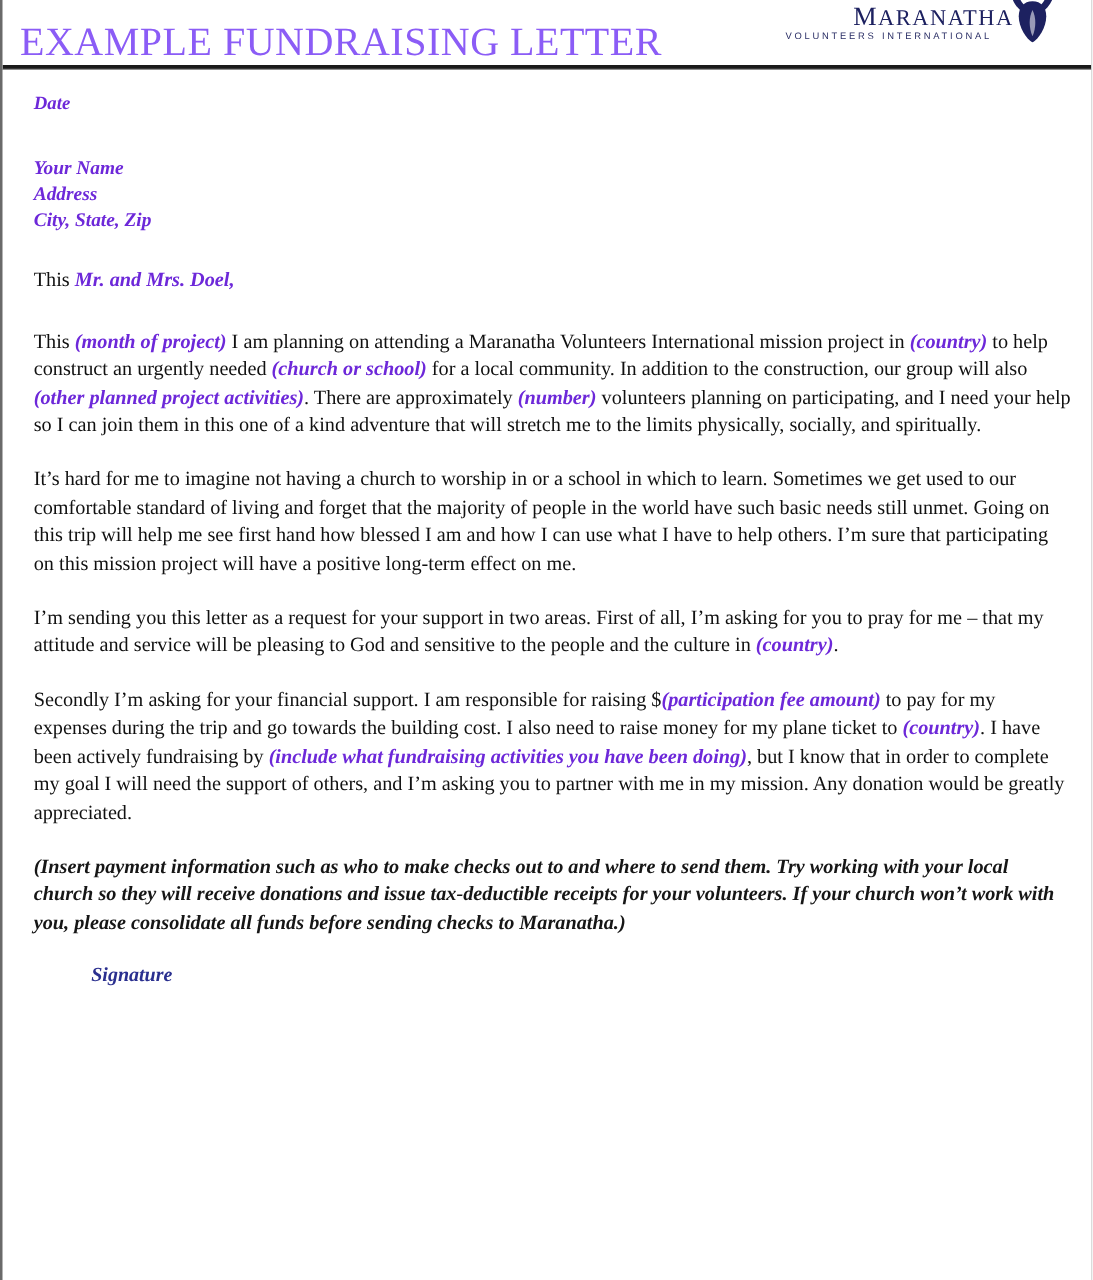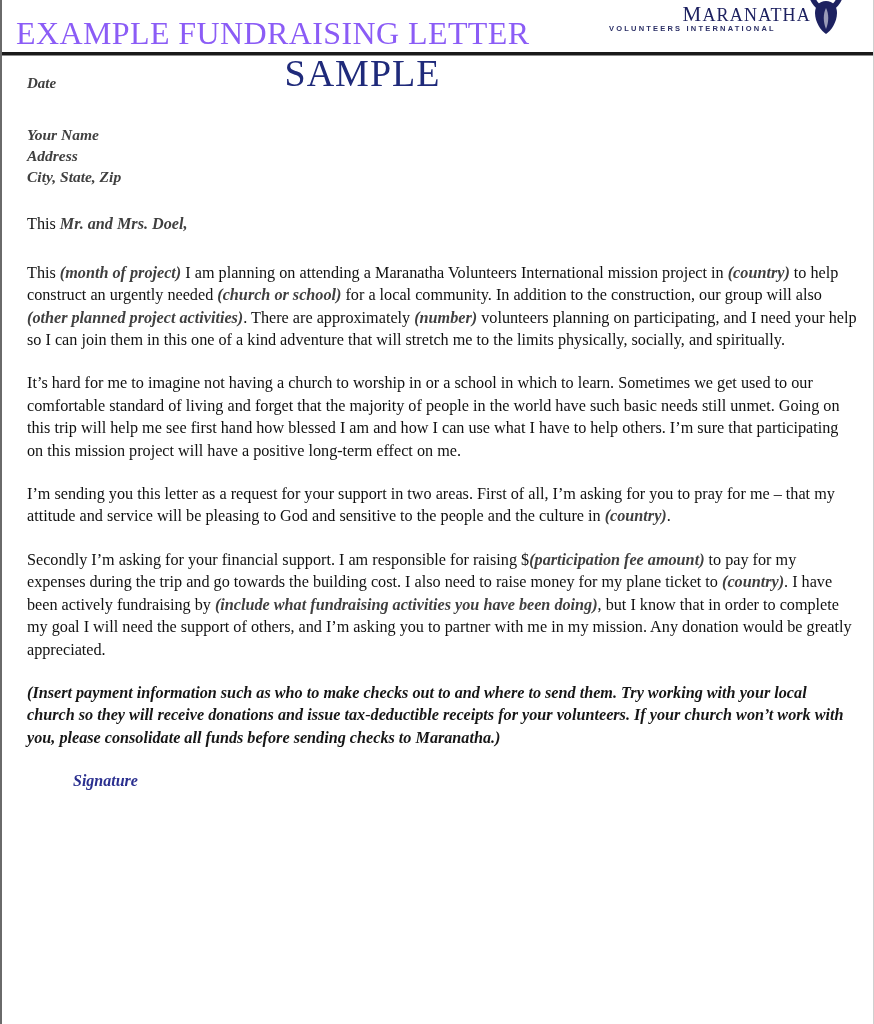--- a/index.html
+++ b/index.html
@@ -60,24 +60,24 @@
     text-align: right;
   }
   .logo-wordmark::first-letter { font-size: 30px; }
 
   .logo-tagline {
     display: block;
     font-family: "Liberation Sans", "DejaVu Sans", sans-serif;
     font-size: 7.5px;
     letter-spacing: 2.2px;
     color: #2b2f66;
-    font-weight: bold;
+    font-weight: normal;
     padding-right: 42px;
     margin-top: -4px;
-    text-align: left;
+    text-align: center;
   }
 
   .logo-figure {
     position: absolute;
     right: 6px;
     top: -12px;
     width: 46px;
     height: 50px;
   }
 
@@ -109,21 +109,21 @@
   .letter {
     position: absolute;
     left: 25px;
     top: 72px;
     width: 830px;
     font-size: 16.2px;
     line-height: 22.4px;
   }
 
   .blue-ital {
-    color: #404040;
+    color: #6d28d9;
     font-style: italic;
     font-weight: bold;
   }
 
   .date-line {
     font-size: 15px;
     margin-bottom: 30px;
   }
 
   .addr-block {
@@ -180,21 +180,20 @@
         <path d="M6 3 C4 13, 9 22, 16 26 L19 22 C13 18, 10 11, 11 3 Z" fill="#1d2160"></path>
         <path d="M40 3 C42 13, 37 22, 30 26 L27 22 C33 18, 36 11, 35 3 Z" fill="#1d2160"></path>
         <path d="M23 17 C16 17, 12 22, 12 29 C12 38, 18 47, 23 50 C28 47, 34 38, 34 29 C34 22, 30 17, 23 17 Z" fill="#1d2160"></path>
         <path d="M23 24 C20 30, 20 38, 23 45 C26 38, 26 30, 23 24 Z" fill="#ffffff" opacity="0.55"></path>
       </svg>
     </div>
 
     <div class="header-rule"></div>
   </div>
 
-  <div class="sample-word">SAMPLE</div>
 
   <div class="letter">
 
     <div class="date-line blue-ital">Date</div>
 
     <div class="addr-block blue-ital">
       <div>Your Name</div>
       <div>Address</div>
       <div>City, State, Zip</div>
     </div>

